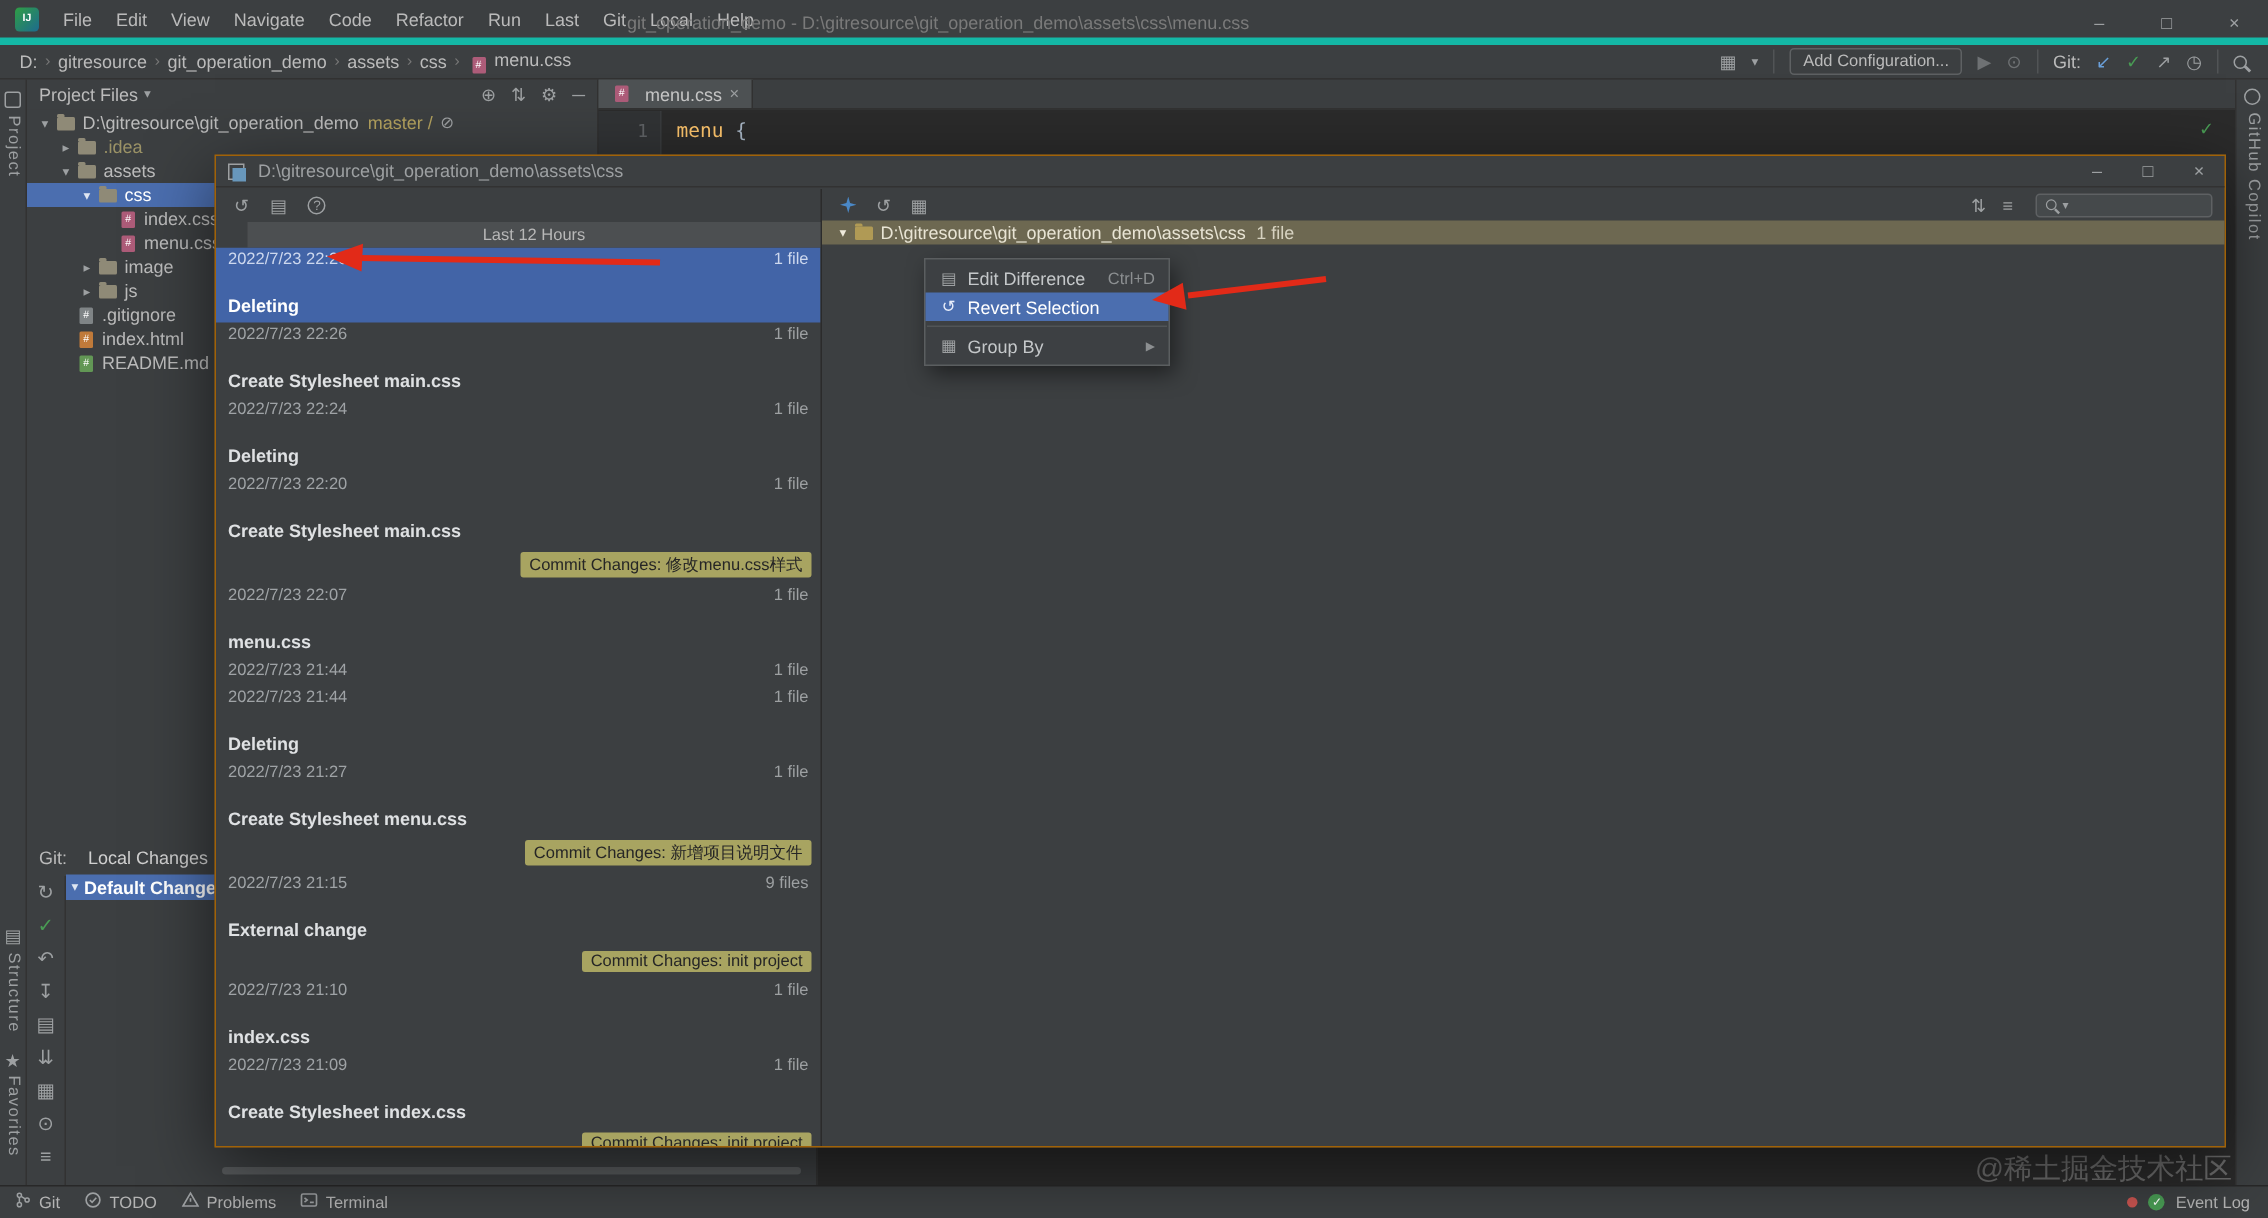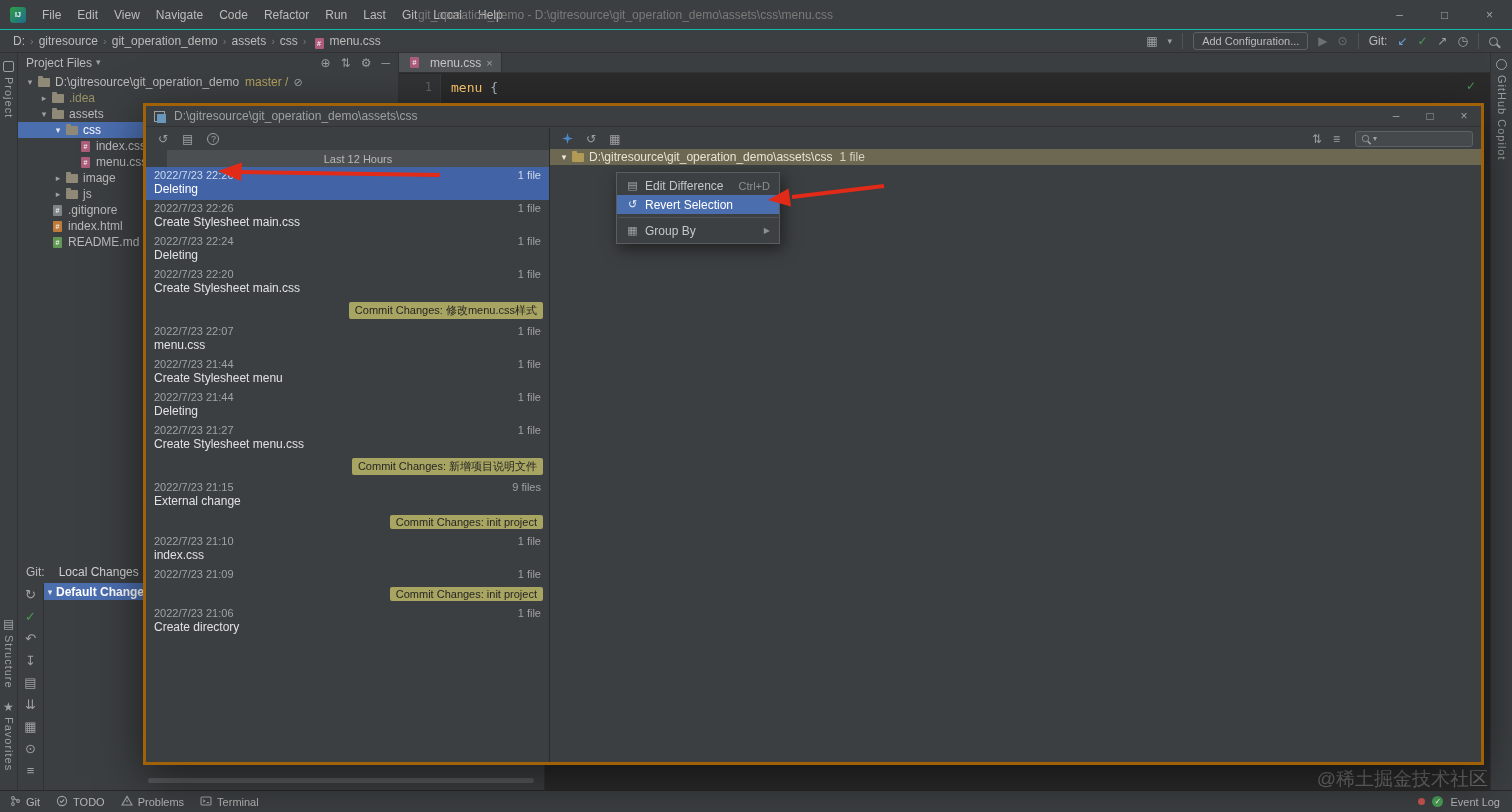--- a/index.html
+++ b/index.html
@@ -3,21 +3,21 @@
 <meta charset="utf-8">
 <style>
   * { box-sizing: border-box; margin: 0; padding: 0; }
   html,body { background:#1e1e1e; }
   body { font-family:"Liberation Sans","DejaVu Sans",sans-serif; }
   #app { position:relative; width:1512px; height:812px; background:#2b2b2b; overflow:hidden;
          color:#bbbbbb; font-size:12px; }
 
   
   .titlebar { position:absolute; left:0; top:0; right:0; height:30px; background:#3c3f41;
-              border-bottom:1px solid #14b8a6; display:flex; align-items:center; }
+              border-bottom:5px solid #14b8a6; display:flex; align-items:center; }
   .logo { width:16px; height:16px; margin:0 8px 0 10px; border-radius:3px;
           background:linear-gradient(135deg,#2f9e44 0%,#1d6b8f 100%);
           color:#fff; font-size:7px; font-weight:bold; display:flex; align-items:center; justify-content:center; }
   .menu-item { padding:0 8px; height:30px; line-height:30px; color:#bbb; cursor:default; }
   .win-title { position:absolute; left:418px; top:0; height:30px; line-height:30px; color:#7a7a7a; }
   .win-controls { position:absolute; right:0; top:0; display:flex; }
   .win-btn { width:45px; height:30px; display:flex; align-items:center; justify-content:center; color:#bbb; font-size:13px; }
 
   
   .navbar { position:absolute; left:0; top:30px; right:0; height:23px; background:#3c3f41;
@@ -93,38 +93,38 @@
   .sb-left { display:flex; gap:16px; margin-left:10px; }
   .sb-item { display:flex; align-items:center; gap:5px; }
   .sb-item svg { stroke:#9da0a2; fill:none; stroke-width:1.1; }
   .sb-right { margin-left:auto; display:flex; align-items:center; gap:7px; margin-right:12px; }
   .red-dot { width:7px; height:7px; border-radius:50%; background:#c75450; }
   .evt-icon { width:11px; height:11px; border-radius:50%; background:#499c54; color:#fff; font-size:8px;
               display:flex; align-items:center; justify-content:center; }
 
   
   .dialog { position:absolute; left:143px; top:103px; width:1341px; height:662px; background:#3c3f41;
-            border:3px solid #a16207; box-shadow:0 12px 44px rgba(0,0,0,.55); z-index:10; }
+            border:1px solid #a16207; box-shadow:0 12px 44px rgba(0,0,0,.55); z-index:10; }
   .dlg-title { height:21px; display:flex; align-items:center; border-bottom:1px solid #323232; }
   .dlg-icon { width:11px; height:11px; margin-left:8px; position:relative; border:1px solid #9da0a2; background:#3c3f41; }
   .dlg-icon::after { content:''; position:absolute; left:2px; top:2px; width:9px; height:9px; background:#6897bb; }
   .dlg-title-text { margin-left:9px; color:#9da0a2; }
   .dwin-controls { margin-left:auto; display:flex; }
   .dwin-btn { width:34px; height:21px; display:flex; align-items:center; justify-content:center; color:#bbb; font-size:12px; }
   .dlg-body { position:absolute; top:22px; left:0; right:0; bottom:0; display:flex; }
   .dlg-left { width:404px; border-right:1px solid #2b2b2b; position:relative; }
   .dl-toolbar { height:22px; display:flex; align-items:center; gap:14px; padding-left:12px; }
   .circle-q { width:12px; height:12px; border:1px solid #9da0a2; border-radius:50%; font-size:9px; color:#9da0a2;
               display:flex; align-items:center; justify-content:center; }
   .dl-header { height:17px; background:#4c4f51; color:#b8b8b8; font-size:11px; display:flex; align-items:center; justify-content:center;margin-left:21px; }
   .dl-list { position:absolute; top:39px; left:0; right:0; bottom:0; overflow:hidden; }
   .rev { padding:2px 8px 4px; }
   .rev-top { display:flex; font-size:11px; color:#9fa3a6; }
   .rev-files { margin-left:auto; color:#9da0a2; }
-  .rev-label { font-size:12px; font-weight:normal; color:#dfe1e3; margin-top:1px; }
+  .rev-label { font-size:12px; font-weight:bold; color:#dfe1e3; margin-top:18px; }
   .rev.selected { background:#4264a7; }
   .rev.selected .rev-top, .rev.selected .rev-files { color:#cdd8ee; }
   .rev.selected .rev-label { color:#fff; }
   .badge-row { display:flex; justify-content:flex-end; padding:3px 6px 4px; }
   .badge { background:#a8a461; color:#262626; font-size:11px; padding:1px 6px; border-radius:2px; }
 
   .dlg-right { flex:1; position:relative; }
   .dr-toolbar { height:21px; display:flex; align-items:center; gap:13px; padding:0 8px 0 12px; }
   .sparkle { width:11px; height:11px; background:#4a88c7;
              clip-path:polygon(50% 0,61% 39%,100% 50%,61% 61%,50% 100%,39% 61%,0 50%,39% 39%); }
@@ -449,21 +449,20 @@
                 <span>2022/7/23 22:07</span>
                 <span class="rev-files">1 file</span>
               </div>
               <div class="rev-label">menu.css</div>
             </div>
             <div class="rev">
               <div class="rev-top">
                 <span>2022/7/23 21:44</span>
                 <span class="rev-files">1 file</span>
               </div>
-              <div class="rev-label">Create Stylesheet menu</div>
             </div>
             <div class="rev">
               <div class="rev-top">
                 <span>2022/7/23 21:44</span>
                 <span class="rev-files">1 file</span>
               </div>
               <div class="rev-label">Deleting</div>
             </div>
             <div class="rev">
               <div class="rev-top">
@@ -490,20 +489,21 @@
                 <span>2022/7/23 21:10</span>
                 <span class="rev-files">1 file</span>
               </div>
               <div class="rev-label">index.css</div>
             </div>
             <div class="rev">
               <div class="rev-top">
                 <span>2022/7/23 21:09</span>
                 <span class="rev-files">1 file</span>
               </div>
+              <div class="rev-label">Create Stylesheet index.css</div>
             </div>
             <div class="badge-row">
               <span class="badge">Commit Changes: init project</span>
             </div>
             <div class="rev">
               <div class="rev-top">
                 <span>2022/7/23 21:06</span>
                 <span class="rev-files">1 file</span>
               </div>
               <div class="rev-label">Create directory</div>

